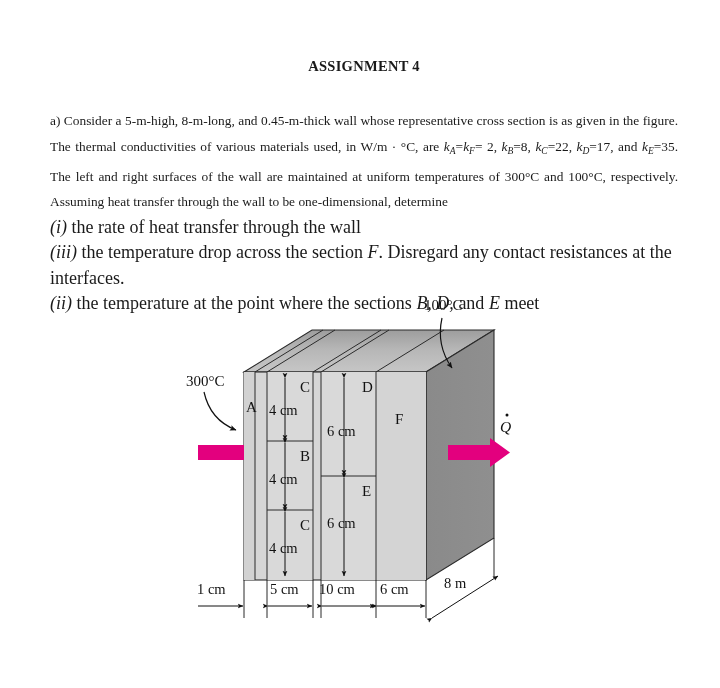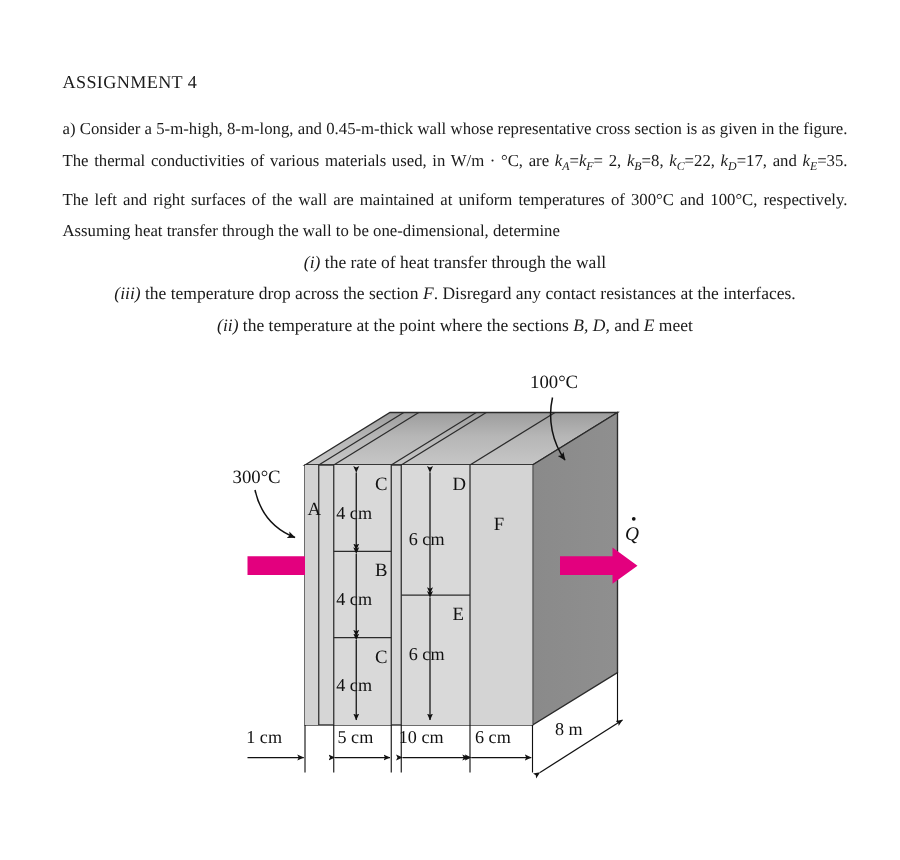--- a/index.html
+++ b/index.html
@@ -17,37 +17,37 @@
   }
 
   
   .doc {
     position: absolute;
     left: 50px;
     top: 58px;
     width: 628px;
   }
   .doc-title {
-    text-align: left;
-    font-weight: normal;
+    text-align: center;
+    font-weight: bold;
     font-size: 14.5px;
     letter-spacing: 0.3px;
-    margin-bottom: 15px;
+    margin-bottom: 33px;
   }
   .para {
     font-size: 13.4px;
     line-height: 25.5px;
     text-align: justify;
     text-justify: inter-word;
     font-family: Liberation Serif, serif;
   }
   .item {
-    font-size: 14px;
+    font-size: 18px;
     line-height: 25.5px;
-    text-align: center;
+    text-align: left;
   }
   i, .it { font-style: italic; }
   .sub {
     font-size: 9.5px;
     vertical-align: -0.28em;
     font-style: italic;
   }
   .nosub { font-style: italic; }
 
   

